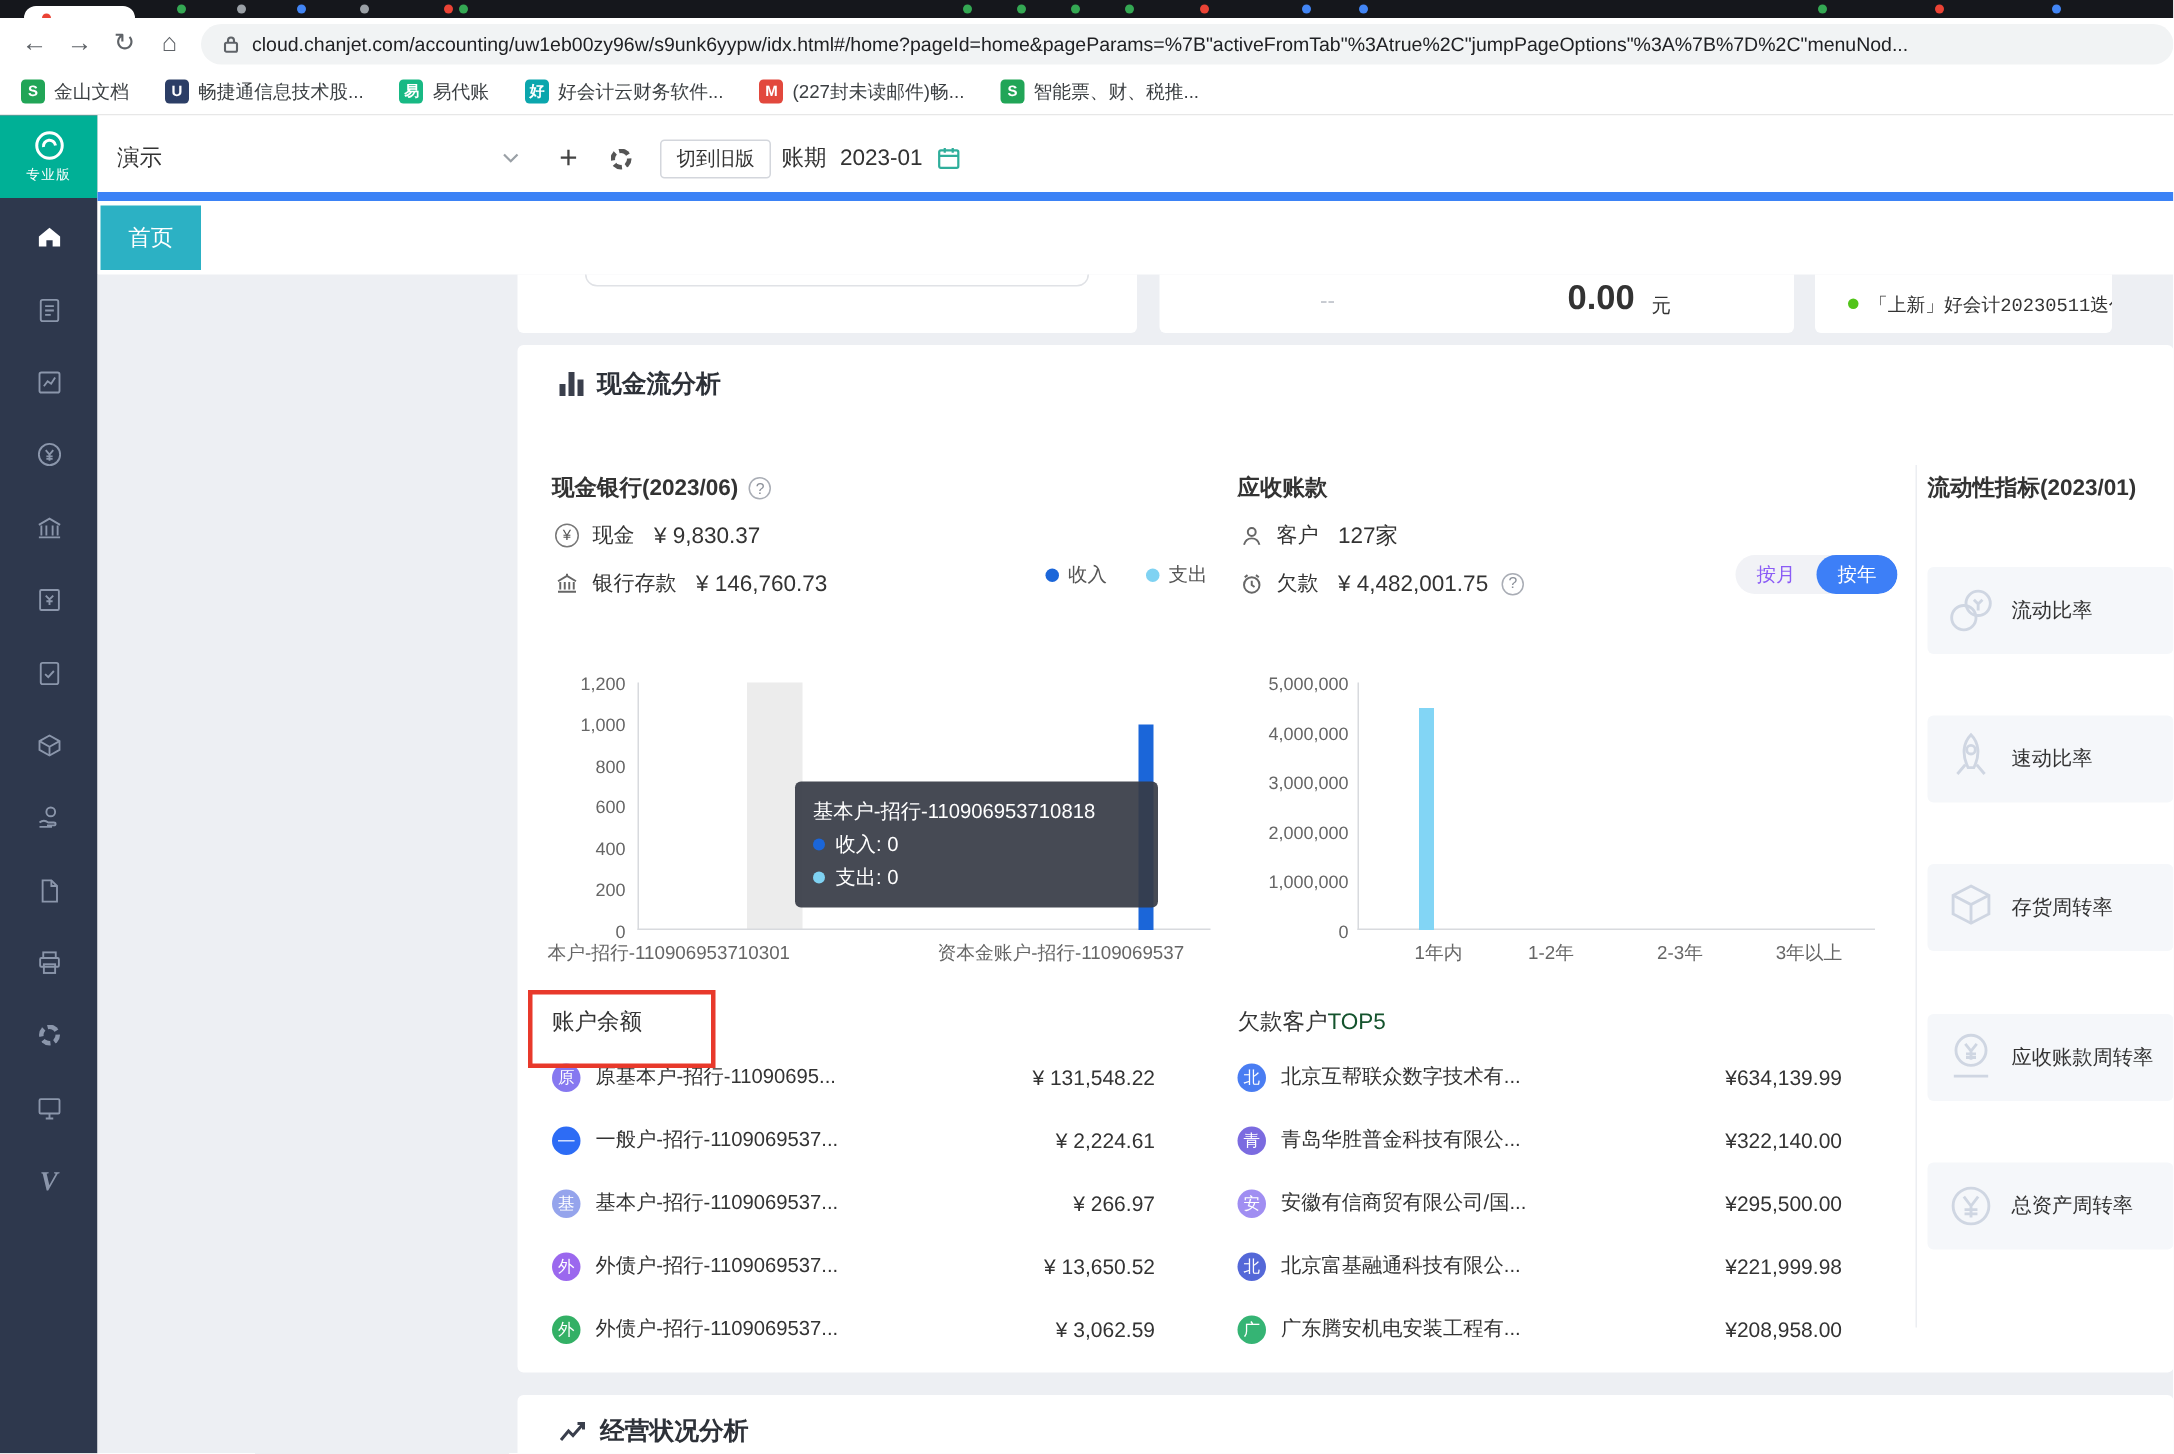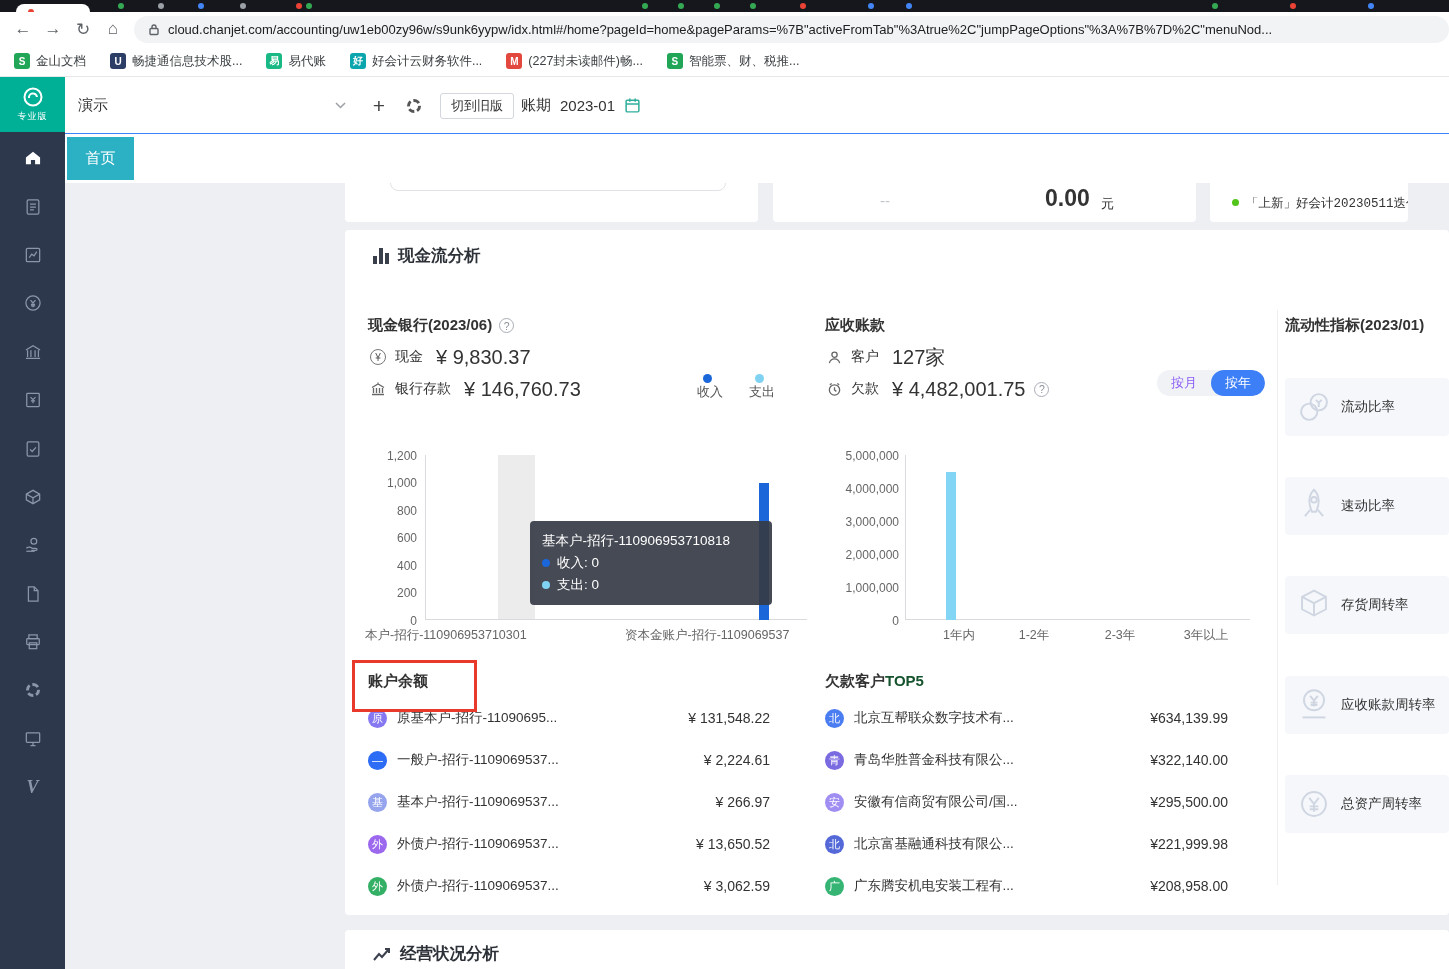--- a/index.html
+++ b/index.html
@@ -22,61 +22,61 @@
   .sidebar{position:absolute;left:0;top:77px;width:65px;bottom:0;background:#2e384d;}
   .logo{height:55px;display:flex;flex-direction:column;align-items:center;justify-content:center;color:#fff;}
   .logo .ed{font-size:9px;margin-top:2px;letter-spacing:1px;}
   .snav{position:absolute;top:57px;left:0;right:0;display:flex;flex-direction:column;}
   .sicon{height:48.4px;display:flex;align-items:center;justify-content:center;color:#8b96ab;cursor:pointer;}
   .sicon.active{color:#fff;}
   .gearring{width:14px;height:14px;border:3px dashed currentColor;border-radius:50%;}
   .vlogo{font-family:"Liberation Serif",serif;font-style:italic;font-weight:bold;font-size:18px;}
 
   
-  .appheader{position:absolute;left:65px;top:77px;right:0;height:57px;background:#fff;border-bottom:1px solid #3b82f6;}
+  .appheader{position:absolute;left:65px;top:77px;right:0;height:57px;background:#fff;border-bottom:6px solid #3b82f6;}
   .ws{position:absolute;left:13px;top:0;height:57px;width:268px;display:flex;align-items:center;justify-content:space-between;font-size:15px;color:#333;cursor:pointer;}
   .hplus{position:absolute;left:298px;top:0;height:57px;width:32px;display:flex;align-items:center;justify-content:center;font-size:21px;color:#444;cursor:pointer;}
   .hgear{position:absolute;left:334px;top:0;height:57px;width:30px;display:flex;align-items:center;justify-content:center;color:#555;cursor:pointer;}
   .switchold{position:absolute;left:375px;top:16px;height:26px;padding:0 10px;border:1px solid #d3d6dc;border-radius:3px;font-size:13px;color:#333;display:flex;align-items:center;background:#fff;cursor:pointer;}
   .period{position:absolute;left:456px;top:0;height:57px;display:flex;align-items:center;gap:9px;font-size:15px;color:#333;}
 
   
   .tabrow{position:absolute;left:65px;top:134px;right:0;height:49px;background:#fff;}
   .hometab{position:absolute;left:2px;top:3px;width:67px;height:43px;color:#fff;display:flex;align-items:center;justify-content:center;font-size:15px;cursor:pointer;}
   .content{position:absolute;left:65px;top:183px;right:0;bottom:0;background:#edeff3;}
   .card{position:absolute;background:#fff;border-radius:4px;}
   .cardhead{display:flex;align-items:center;gap:9px;padding:15px 0 0 28px;}
   .cardtitle{font-size:16.5px;font-weight:bold;color:#2d3138;}
   .baricon{display:inline-flex;align-items:flex-end;gap:2px;height:16px;}
   .baricon i{width:4px;background:#3a3f4c;display:block;}
 
   
   .coltitle{position:absolute;top:86px;display:flex;align-items:center;gap:7px;font-size:15px;font-weight:bold;color:#333;}
   .helpc{width:15px;height:15px;border:1px solid #a9adb5;border-radius:50%;font-size:10.5px;color:#8a8f98;display:flex;align-items:center;justify-content:center;font-weight:normal;cursor:pointer;}
   .statrow{position:absolute;display:flex;align-items:center;gap:9px;height:22px;font-size:14px;color:#333;}
-  .sval{margin-left:4px;font-size:20px;}
+  .sval{margin-left:4px;font-size:15px;}
   .yenc{width:16px;height:16px;border:1px solid #777;border-radius:50%;font-size:10px;color:#555;display:flex;align-items:center;justify-content:center;flex:none;}
   .legend{position:absolute;left:352px;top:144px;display:flex;gap:26px;font-size:13px;color:#555;align-items:center;}
-  .litem{display:flex;align-items:center;cursor:pointer;flex-direction:column;}
+  .litem{display:flex;align-items:center;cursor:pointer;}
   .ldot{width:9px;height:9px;border-radius:50%;display:inline-block;margin-right:6px;}
   .plot{position:absolute;border-left:1px solid #d8dade;border-bottom:1px solid #d8dade;}
   .ytick{position:absolute;width:70px;text-align:right;font-size:12px;color:#666;}
   .xlab{position:absolute;font-size:12.5px;color:#666;white-space:nowrap;}
   .hoverband{position:absolute;left:153px;top:225px;width:37px;height:165px;background:#ececec;}
   .bar{position:absolute;width:10px;}
   .tooltip{position:absolute;left:185px;top:291px;width:242px;background:rgba(54,59,69,.92);border-radius:4px;color:#fff;padding:9px 12px;font-size:13.5px;line-height:22px;z-index:5;}
   .tooltip .dot{display:inline-block;width:8px;height:8px;border-radius:50%;margin-right:7px;}
   .toggle{position:absolute;left:812px;top:140px;width:108px;height:26px;background:#f1f2f6;border-radius:13px;display:flex;font-size:13px;overflow:hidden;}
   .toggle .seg{flex:1;display:flex;align-items:center;justify-content:center;color:#8b5cf6;cursor:pointer;}
   .toggle .seg.active{color:#fff;border-radius:13px;}
   .vdivider{position:absolute;left:932px;top:80px;height:575px;border-left:1px solid #eceef2;}
   .liq{position:absolute;left:940px;width:164px;height:58px;background:#f5f7fa;border-radius:4px;display:flex;align-items:center;padding-left:8px;gap:6px;cursor:pointer;}
   .liq .lbl{font-size:13.5px;color:#333;white-space:nowrap;}
   .redbox{position:absolute;left:7px;top:430px;width:125px;height:52px;border:3px solid #e8392b;z-index:6;}
-  .listtitle{position:absolute;top:442px;font-size:15px;font-weight:bold;color:#333;}
+  .listtitle{position:absolute;top:442px;font-size:15px;font-weight:normal;color:#333;}
   .lrow{position:absolute;display:flex;align-items:center;height:24px;cursor:pointer;}
   .lrow .name{margin-left:10px;font-size:13.5px;color:#333;flex:1;white-space:nowrap;overflow:hidden;}
   .lrow .val{font-size:14px;color:#333;white-space:nowrap;}
   .badge{width:19px;height:19px;border-radius:50%;color:#fff;font-size:11px;display:flex;align-items:center;justify-content:center;flex:none;}
   .newsdot{position:absolute;left:22px;top:16px;width:7px;height:7px;border-radius:50%;background:#52c41a;}
   svg{display:block;}
 </style>
 </head>
 <body>
 

